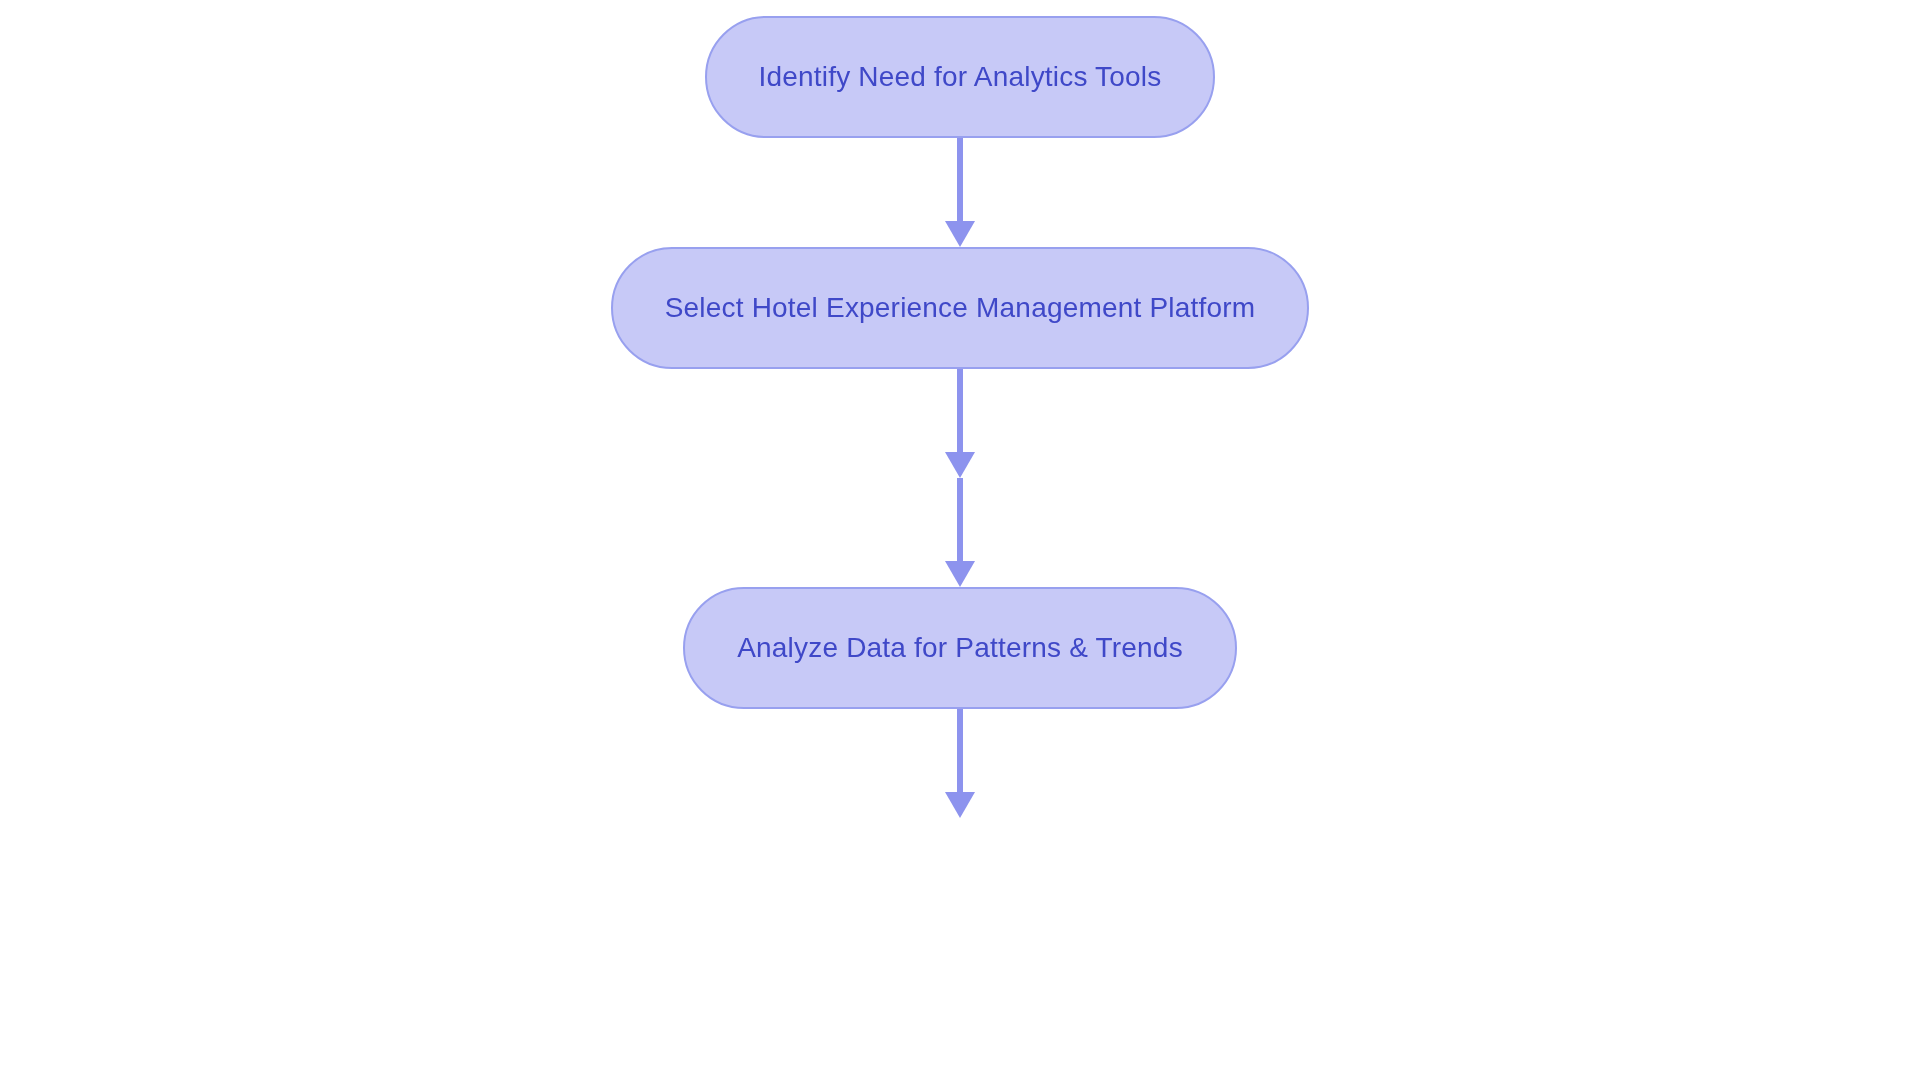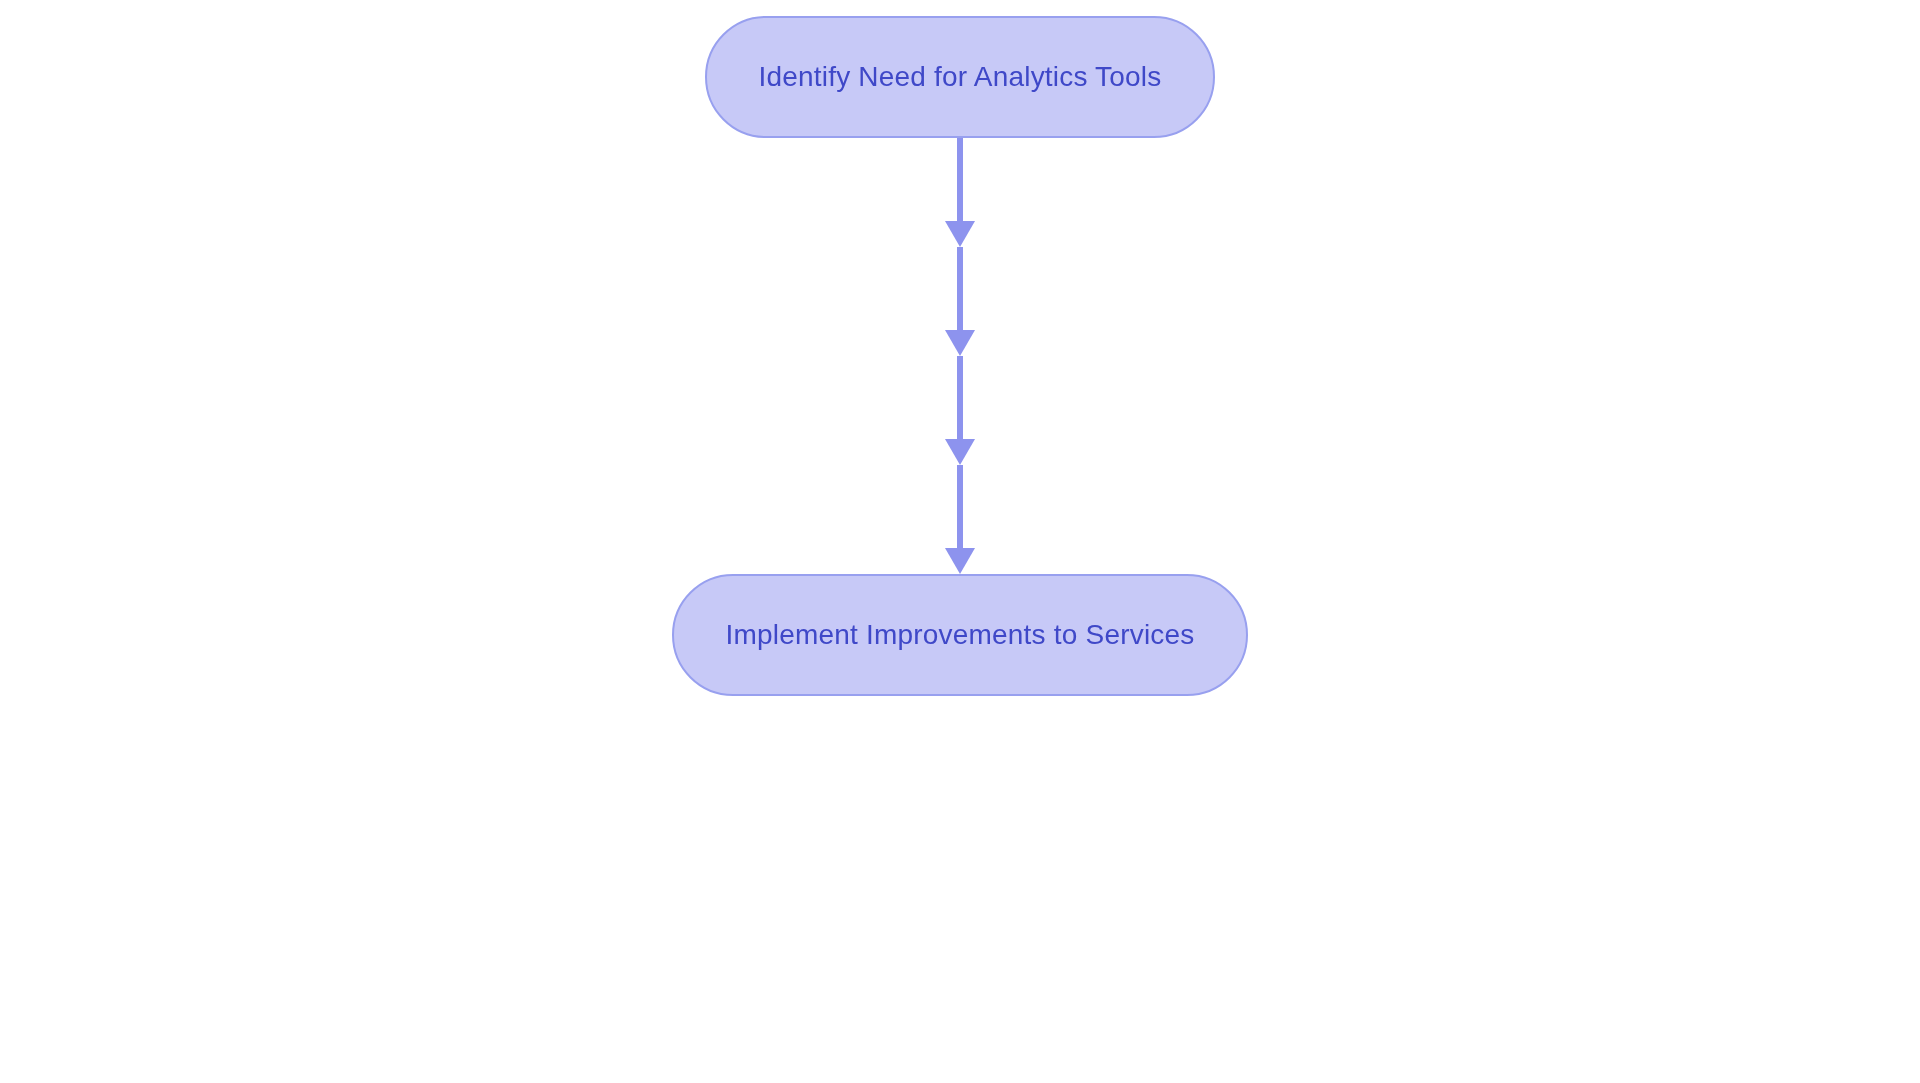--- a/index.html
+++ b/index.html
@@ -76,35 +76,38 @@
 
   <div class="flow-node">
     <span class="label">Identify Need for Analytics Tools</span>
   </div>
 
   <div class="flow-arrow">
     <div class="stem"></div>
     <div class="head"></div>
   </div>
 
-
-  <div class="flow-arrow">
-    <div class="stem"></div>
-    <div class="head"></div>
+  <div class="flow-node">
+    <span class="label">Select Hotel Experience Management Platform</span>
   </div>
-
 
   <div class="flow-arrow">
     <div class="stem"></div>
     <div class="head"></div>
   </div>
 
 
   <div class="flow-arrow">
     <div class="stem"></div>
     <div class="head"></div>
   </div>
 
   <div class="flow-node">
-    <span class="label">Implement Improvements to Services</span>
+    <span class="label">Analyze Data for Patterns &amp; Trends</span>
   </div>
+
+  <div class="flow-arrow">
+    <div class="stem"></div>
+    <div class="head"></div>
+  </div>
+
 
 </div>
 
 </body></html>

